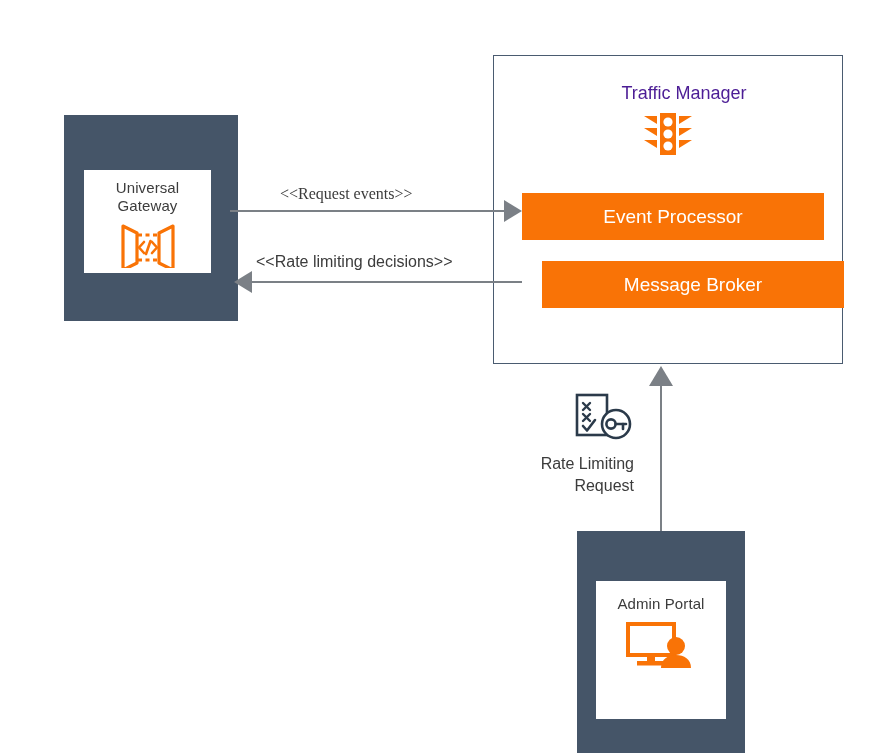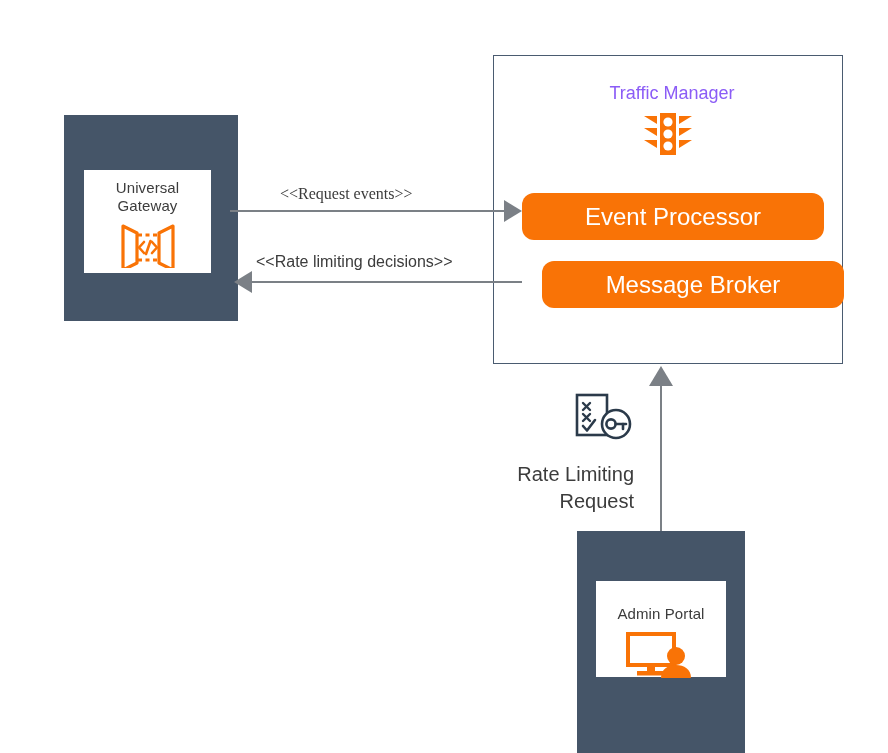--- a/index.html
+++ b/index.html
@@ -50,51 +50,50 @@
   #traffic-manager-box {
     position: absolute;
     left: 493px; top: 55px;
     width: 350px; height: 309px;
     border: 1.5px solid #4a5b70;
     background: #ffffff;
     box-sizing: border-box;
   }
   #traffic-manager-title {
     position: absolute;
-    left: 4px; top: 27px;
+    left: 16px; top: 27px;
     width: 100%;
     font-size: 18px;
-    color: #8b5cf6;
+    color: #4c1d95;
     text-align: center;
   }
   #traffic-light-icon {
     position: absolute;
     left: 50%; top: 55px;
     transform: translateX(-50%);
   }
   .orange-bar {
     position: absolute;
     left: 28px;
     width: 302px;
     height: 47px;
     background: #f97306;
     color: #ffffff;
-    font-size: 24px;
+    font-size: 19px;
     display: flex;
     align-items: center;
     justify-content: center;
     box-sizing: border-box;
-    border-radius: 12px;
   }
   #event-processor-bar { top: 137px; }
   #message-broker-bar  { top: 205px; margin-left: 20px; }
 
   
   #admin-node  { left: 577px; top: 531px; width: 168px; height: 222px; }
-  #admin-card  { left: 596px; top: 581px; width: 130px; height: 96px; padding-top: 24px; }
+  #admin-card  { left: 596px; top: 581px; width: 130px; height: 138px; padding-top: 14px; }
   #admin-card .node-title { font-size: 15px; }
   #admin-icon  { margin-top: 8px; }
 
   
   .conn-line {
     position: absolute;
     background: #7b8086;
   }
   .h-line { height: 2px; }
   .v-line { width: 2px; }
@@ -137,24 +136,23 @@
   #rate-decisions-label { left: 256px; top: 253px; }
 
   
   #policies-line  { left: 660px; top: 384px; height: 148px; }
   #policies-arrow { left: 649px; top: 366px; }
   #policies-label {
     position: absolute;
     left: 474px; top: 453px;
     width: 160px;
     text-align: right;
-    font-size: 20px;
+    font-size: 16px;
     color: #3c3c3c;
     line-height: 1.35;
-    margin-top: 8px;
   }
   #policies-icon {
     position: absolute;
     left: 573px; top: 392px;
   }
 </style>
 </head>
 <body>
 
 <div id="canvas">

